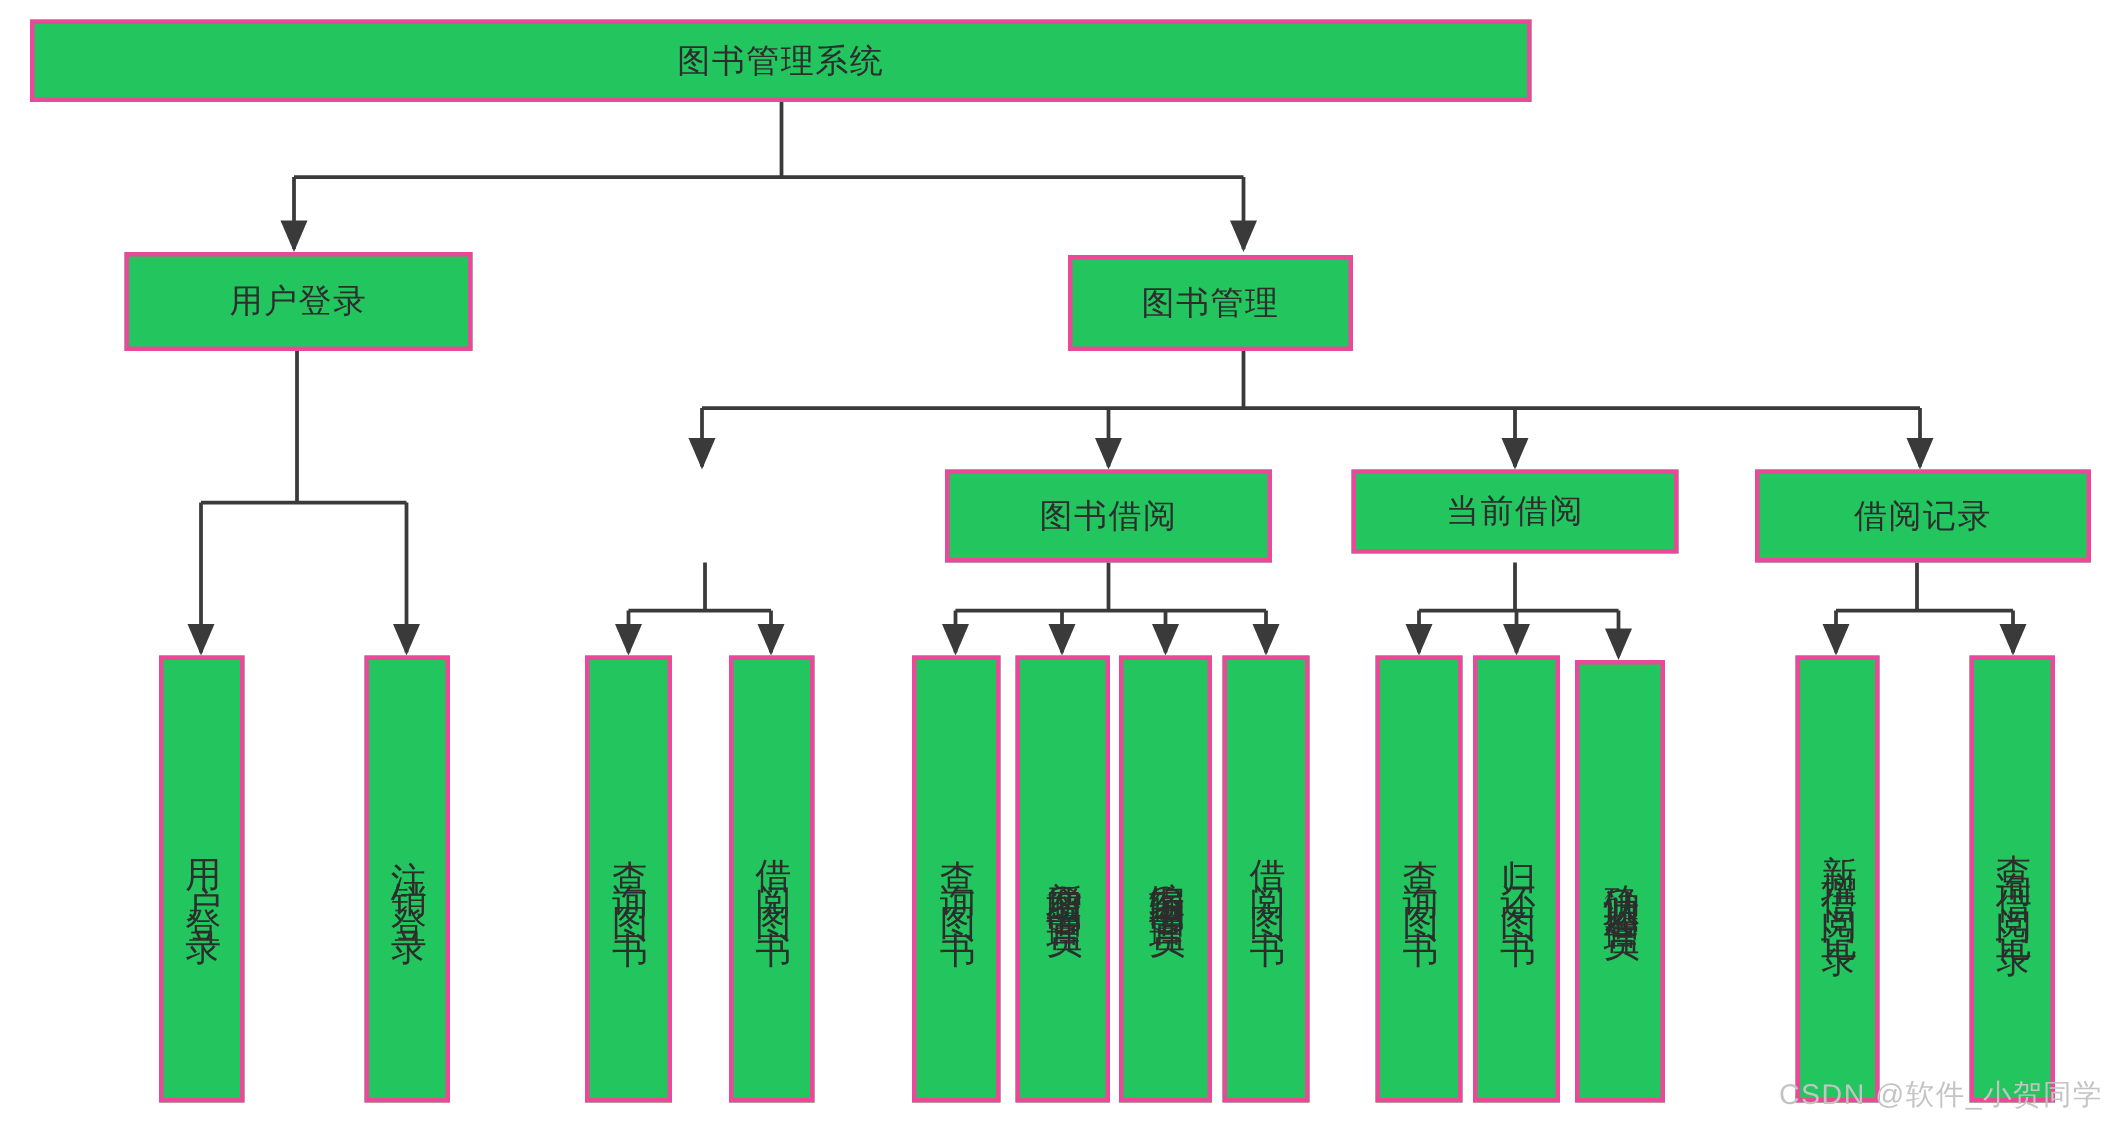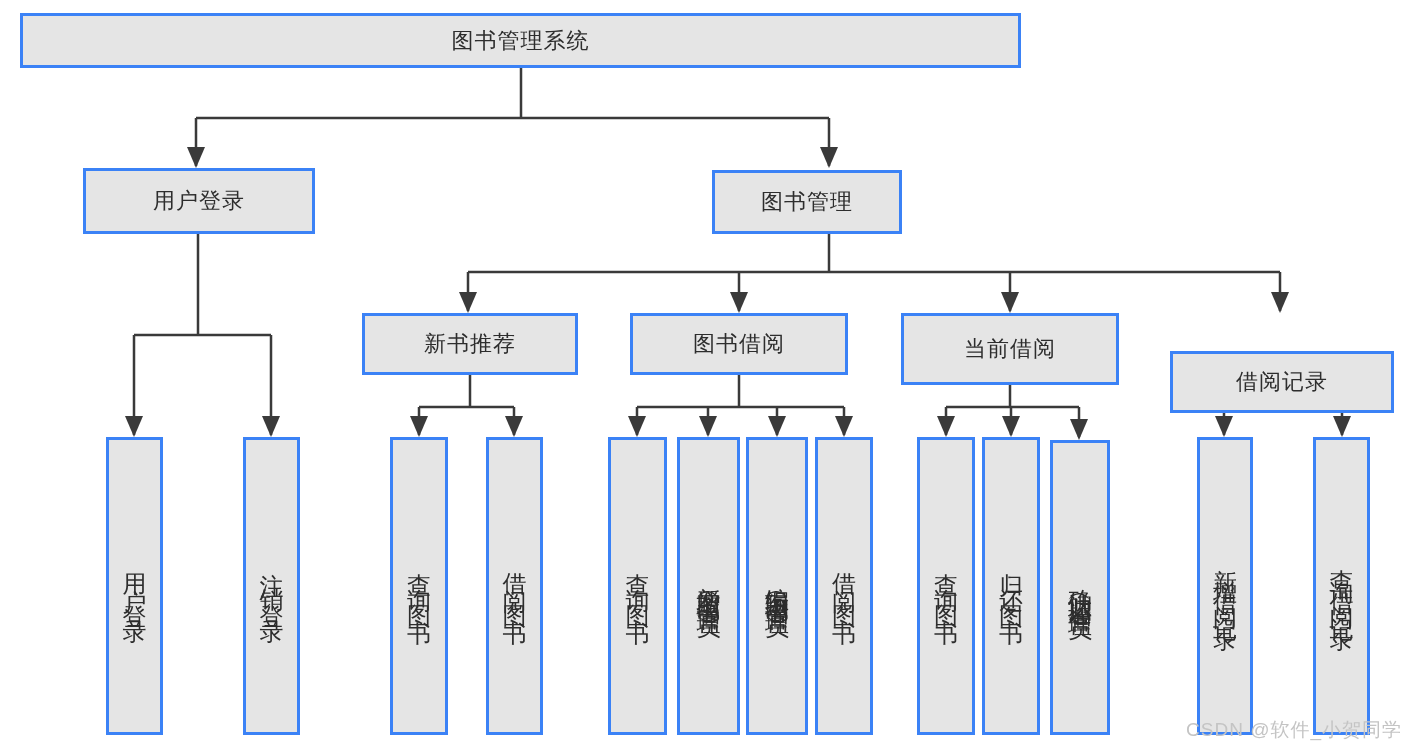--- a/index.html
+++ b/index.html
@@ -6,22 +6,22 @@
   #stage{
     position:relative;
     width:1405px;height:747px;
     background:#ffffff;
     font-family:"Liberation Sans","DejaVu Sans",sans-serif;
     overflow:hidden;
   }
   #connectors{position:absolute;left:0;top:0;z-index:1;pointer-events:none;}
   .node{
     position:absolute;
-    background:#e5e5e5;
-    border:3px solid #3b82f6;
+    background:#22c55e;
+    border:3px solid #ec4899;
     box-sizing:border-box;
     display:flex;align-items:center;justify-content:center;
     z-index:2;
     color:#2d2d2d;
   }
   .hnode{font-size:22px;letter-spacing:1px;}
   .leaf{border-width:3px;}
   .vtext{
     writing-mode:vertical-rl;
     text-orientation:mixed;
@@ -88,30 +88,27 @@
     <span>图书管理系统</span>
   </div>
 
   <div class="node hnode" style="left:83px;top:168px;width:232px;height:66px;">
     <span>用户登录</span>
   </div>
   <div class="node hnode" style="left:712px;top:170px;width:190px;height:64px;">
     <span>图书管理</span>
   </div>
 
-  <div class="node hnode" style="left:362px;top:313px;width:216px;height:62px;">
-    <span>新书推荐</span>
-  </div>
   <div class="node hnode" style="left:630px;top:313px;width:218px;height:62px;font-family:Liberation Mono, monospace;">
     <span>图书借阅</span>
   </div>
-  <div class="node hnode" style="left:901px;top:313px;width:218px;height:72px;">
+  <div class="node hnode" style="left:901px;top:313px;width:218px;height:56px;">
     <span>当前借阅</span>
   </div>
-  <div class="node hnode" style="left:1170px;top:313px;width:224px;height:62px;margin-top:38px;">
+  <div class="node hnode" style="left:1170px;top:313px;width:224px;height:62px;">
     <span>借阅记录</span>
   </div>
 
   <div class="node leaf" style="left:106px;top:437px;width:57px;height:298px;">
     <span class="vtext" style="letter-spacing: 16px;">用户登录</span>
   </div>
   <div class="node leaf" style="left:243px;top:437px;width:57px;height:298px;">
     <span class="vtext" style="letter-spacing: 16px;">注销登录</span>
   </div>
 

